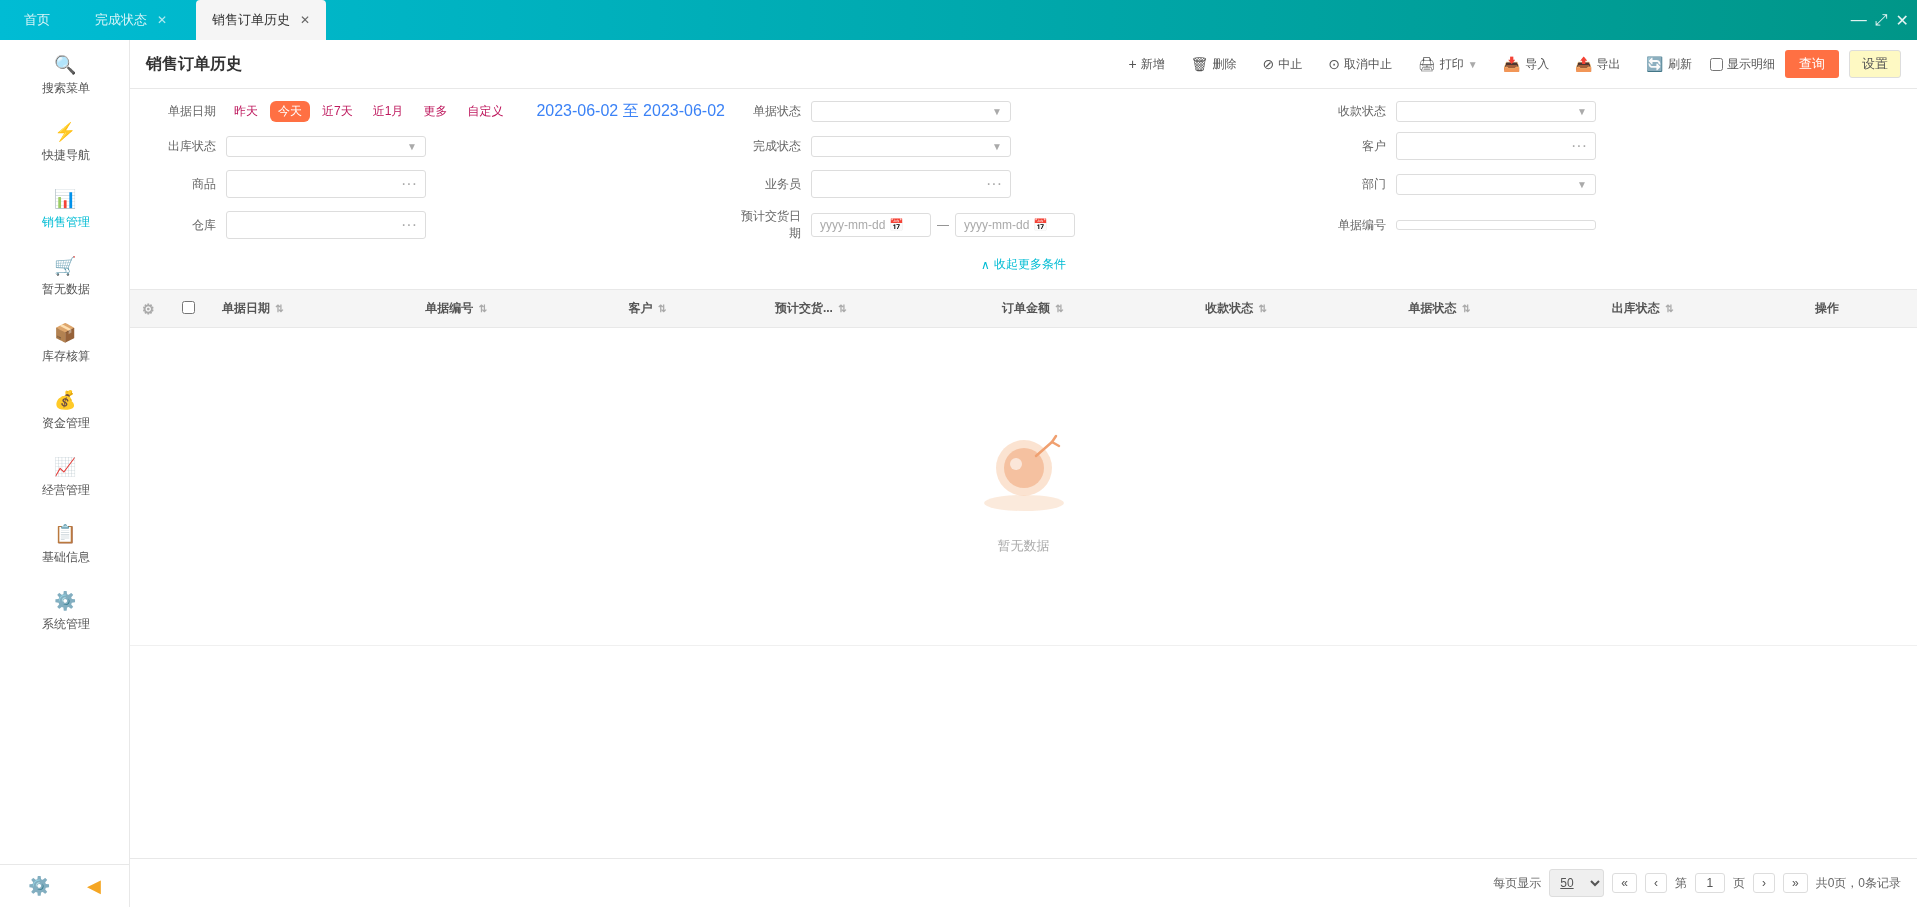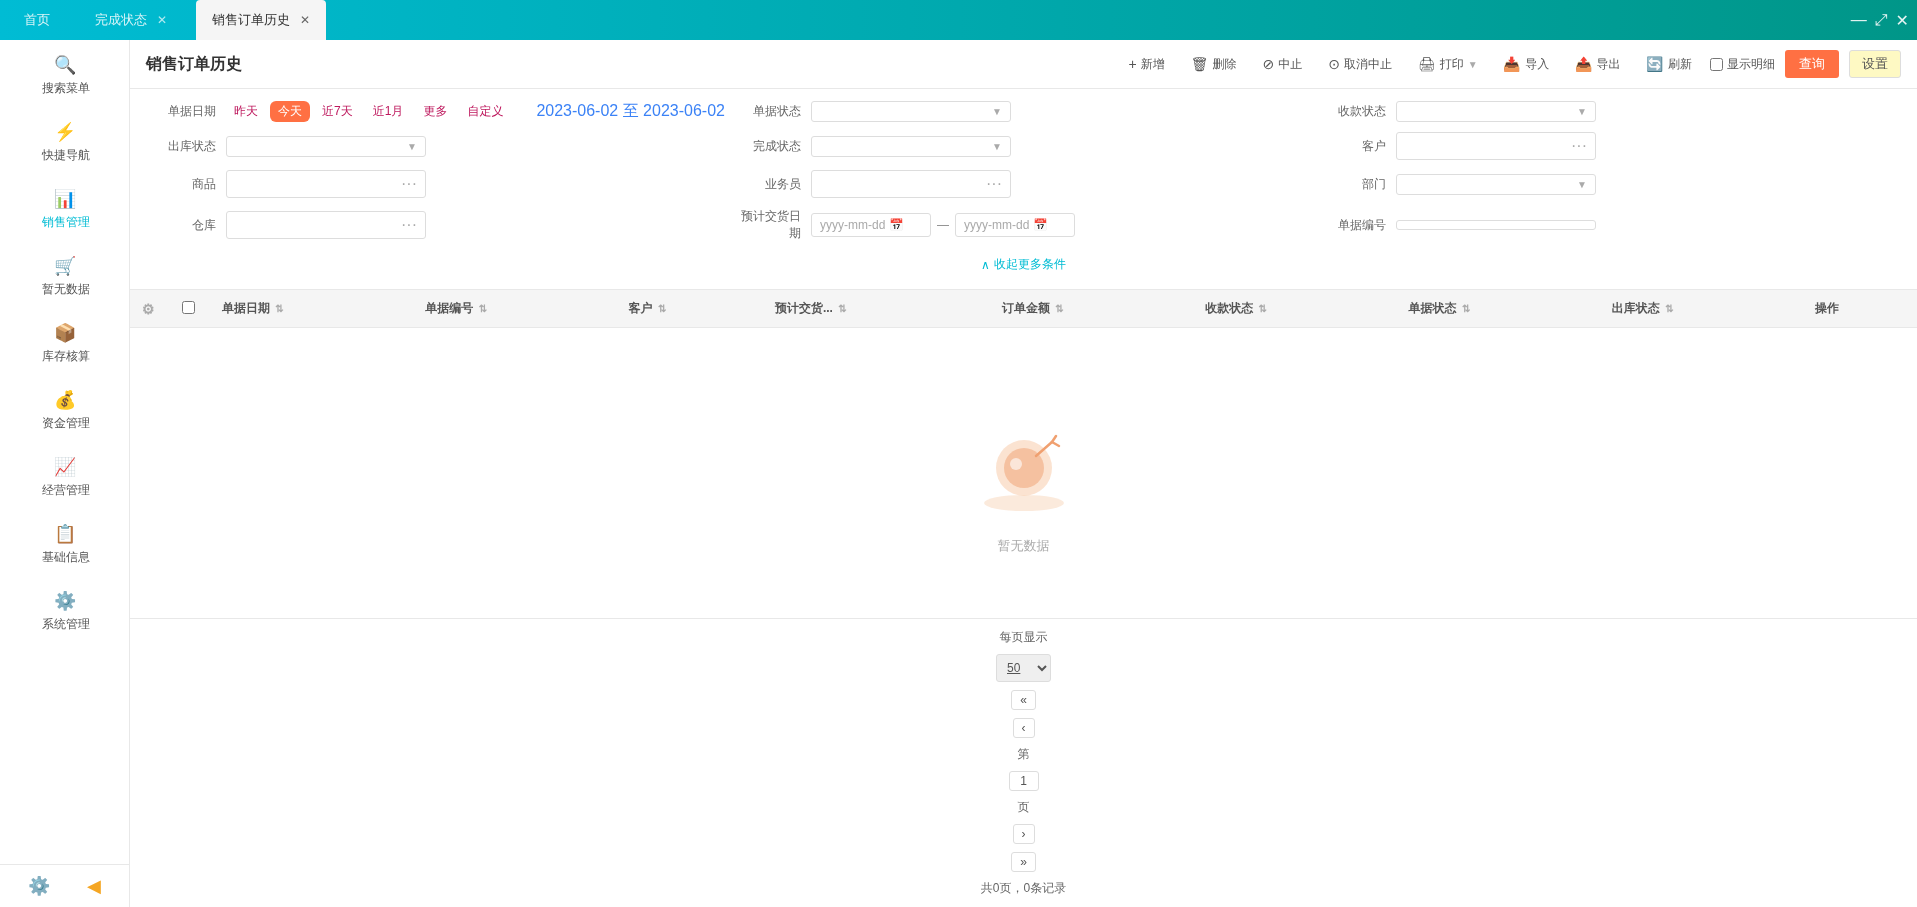--- a/index.html
+++ b/index.html
@@ -67,21 +67,21 @@
     .data-table td { padding: 10px 12px; border-bottom: 1px solid #f0f0f0; font-size: 12px; }
     .th-checkbox { width: 40px; text-align: center; }
     .th-settings { width: 40px; text-align: center; }
     .settings-icon { font-size: 14px; color: #aaa; cursor: pointer; }
 
     
     .empty-state { display: flex; flex-direction: column; align-items: center; justify-content: center; padding: 80px 0; }
     .empty-text { color: #aaa; font-size: 13px; }
 
     
-    .pagination { background: #fff; border-top: 1px solid #e8e8e8; padding: 10px 16px; display: flex; align-items: center; justify-content: flex-end; gap: 8px; flex-shrink: 0; font-size: 12px; color: #555; flex-direction: column; }
+    .pagination { background: #fff; border-top: 1px solid #e8e8e8; padding: 10px 16px; display: flex; align-items: center; justify-content: flex-end; gap: 8px; flex-shrink: 0; font-size: 12px; color: #555; }
     .pagination-label { color: #666; }
     .pagination-select { border: 1px solid #ddd; border-radius: 3px; padding: 5px 6px; font-size: 12px; color: #555; text-decoration: underline; }
     .pagination-btn { border: 1px solid #ddd; background: #fff; border-radius: 3px; padding: 2px 8px; cursor: pointer; color: #555; font-size: 12px; }
     .pagination-page { border: 1px solid #ddd; border-radius: 3px; padding: 2px 8px; min-width: 30px; text-align: center; font-size: 12px; }
     .pagination-info { color: #666; }
   </style>
 </head>
 <body>
 
 <div class="top-bar">

